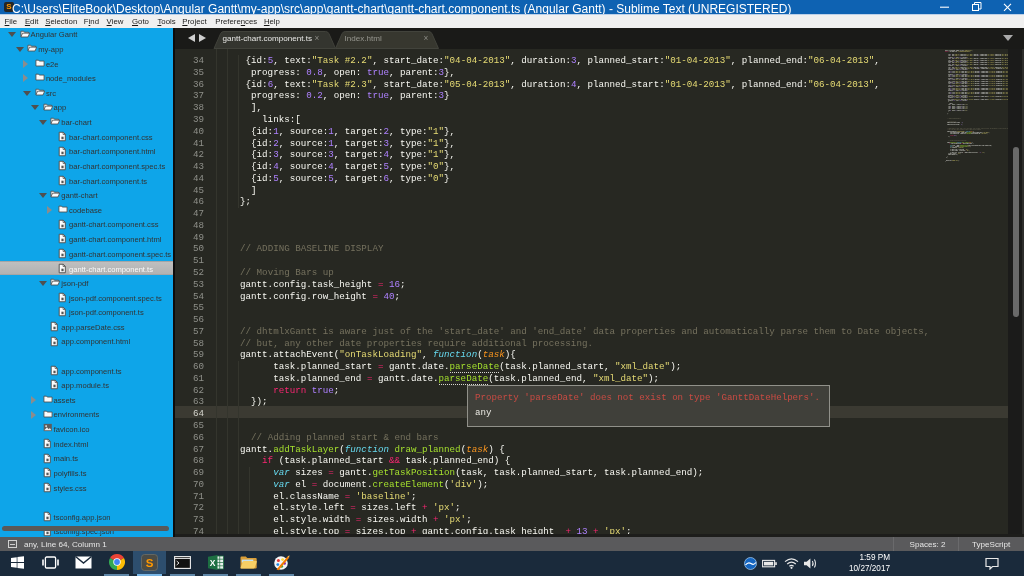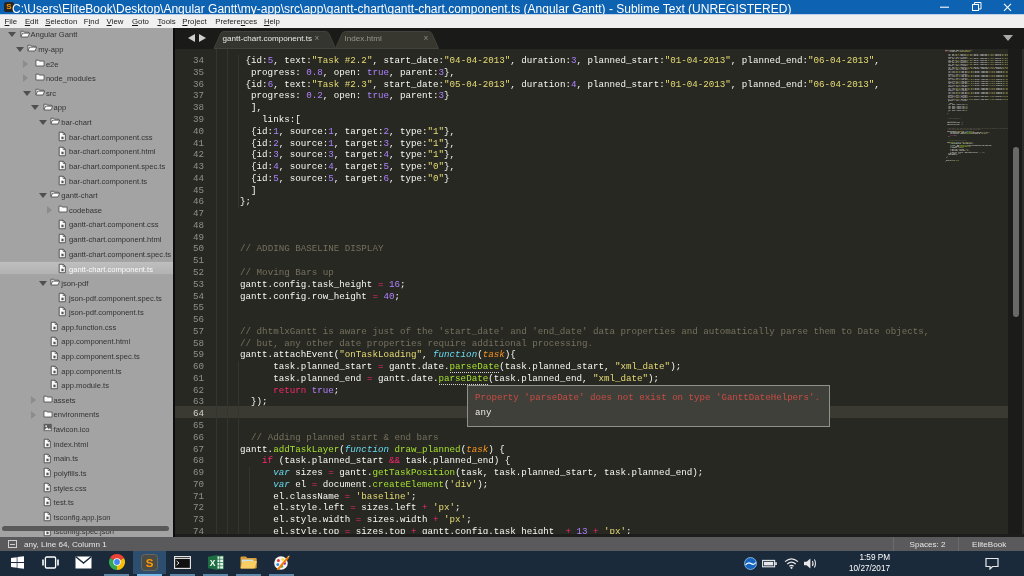--- a/index.html
+++ b/index.html
@@ -6,21 +6,21 @@
 .abs { position:absolute; }
 
 #titlebar { left:0; top:0; width:1024px; height:14px; background:#0e62b2; }
 #titletxt { position:absolute; left:12px; top:2.2px; font-size:12px; color:#fff; white-space:pre; }
 #subicon { position:absolute; left:4px; top:2px; width:10px; height:10px; background:#252525; border-radius:2px; color:#ff9800; font-size:8px; font-weight:bold; text-align:center; line-height:10px; }
 
 #menubar { left:0; top:14px; width:1024px; height:14px; background:#f0f0f0; border-top:1px solid #bcd0e8; }
 .mi { position:absolute; top:1.5px; font-size:7.8px; color:#1a1a1a; }
 .mi u { text-decoration:underline; }
 
-#sidebar { left:0; top:28px; width:172.5px; height:508.5px; background:#a3a3a3; overflow:hidden; }
+#sidebar { left:0; top:28px; width:172.5px; height:508.5px; background:#0ea5e9; overflow:hidden; }
 .trow { position:absolute; left:0; width:172.5px; height:14.6px; }
 .trow.sel { background:linear-gradient(#bfbfbf,#b2b2b2); border-top:1px solid #a5a5a5; border-bottom:1px solid #a5a5a5; }
 .tri { position:absolute; top:5px; width:0; height:0; border-left:4.5px solid transparent; border-right:4.5px solid transparent; border-top:5.5px solid #4f4f4f; }
 .trc { position:absolute; top:3.5px; width:0; height:0; border-top:4.5px solid transparent; border-bottom:4.5px solid transparent; border-left:5.5px solid #8c8c8c; }
 .ico { position:absolute; top:1.5px; }
 .fi  { display:block; }
 .tl { position:absolute; top:3.4px; font-size:7.6px; color:#333; white-space:nowrap; }
 .trow.sel .tl { color:#fafafa; }
 #sbar-h { position:absolute; left:2px; top:497.5px; width:167px; height:5.5px; background:#595959; border-radius:3px; }
 
@@ -294,41 +294,31 @@
         <span class="tl" style="left:69.0px">json-pdf.component.ts</span>
       </div>
       <div class="trow" style="top:291.4px">
         <span class="ico" style="left:50.3px">
           <svg class="fi" width="8.5" height="11" viewBox="0 0 10 12">
             <path d="M1.4 11 V1 h4.8 L8.6 3.4 V11 z" fill="#fdfdfd" stroke="#4c4c4c" stroke-width="1.1"></path>
             <path d="M6 1 v2.6 h2.6" fill="none" stroke="#4c4c4c" stroke-width="0.9"></path>
             <rect x="4" y="6.2" width="2.6" height="3" fill="#555"></rect>
           </svg>
         </span>
-        <span class="tl" style="left:61.3px">app.function.css</span>
+        <span class="tl" style="left:61.3px">app.parseDate.css</span>
       </div>
       <div class="trow" style="top:306.0px">
         <span class="ico" style="left:50.3px">
           <svg class="fi" width="8.5" height="11" viewBox="0 0 10 12">
             <path d="M1.4 11 V1 h4.8 L8.6 3.4 V11 z" fill="#fdfdfd" stroke="#4c4c4c" stroke-width="1.1"></path>
             <path d="M6 1 v2.6 h2.6" fill="none" stroke="#4c4c4c" stroke-width="0.9"></path>
             <rect x="4" y="6.2" width="2.6" height="3" fill="#555"></rect>
           </svg>
         </span>
         <span class="tl" style="left:61.3px">app.component.html</span>
-      </div>
-      <div class="trow" style="top:320.6px">
-        <span class="ico" style="left:50.3px">
-          <svg class="fi" width="8.5" height="11" viewBox="0 0 10 12">
-            <path d="M1.4 11 V1 h4.8 L8.6 3.4 V11 z" fill="#fdfdfd" stroke="#4c4c4c" stroke-width="1.1"></path>
-            <path d="M6 1 v2.6 h2.6" fill="none" stroke="#4c4c4c" stroke-width="0.9"></path>
-            <rect x="4" y="6.2" width="2.6" height="3" fill="#555"></rect>
-          </svg>
-        </span>
-        <span class="tl" style="left:61.3px">app.component.spec.ts</span>
       </div>
       <div class="trow" style="top:349.9px">
         <span class="ico" style="left:50.3px">
           <svg class="fi" width="8.5" height="11" viewBox="0 0 10 12">
             <path d="M1.4 11 V1 h4.8 L8.6 3.4 V11 z" fill="#fdfdfd" stroke="#4c4c4c" stroke-width="1.1"></path>
             <path d="M6 1 v2.6 h2.6" fill="none" stroke="#4c4c4c" stroke-width="0.9"></path>
             <rect x="4" y="6.2" width="2.6" height="3" fill="#555"></rect>
           </svg>
         </span>
         <span class="tl" style="left:61.3px">app.module.ts</span>
@@ -403,30 +393,20 @@
       </div>
       <div class="trow" style="top:437.6px">
         <span class="ico" style="left:42.6px">
           <svg class="fi" width="8.5" height="11" viewBox="0 0 10 12">
             <path d="M1.4 11 V1 h4.8 L8.6 3.4 V11 z" fill="#fdfdfd" stroke="#4c4c4c" stroke-width="1.1"></path>
             <path d="M6 1 v2.6 h2.6" fill="none" stroke="#4c4c4c" stroke-width="0.9"></path>
             <rect x="4" y="6.2" width="2.6" height="3" fill="#555"></rect>
           </svg>
         </span>
         <span class="tl" style="left:53.6px">polyfills.ts</span>
-      </div>
-      <div class="trow" style="top:466.8px">
-        <span class="ico" style="left:42.6px">
-          <svg class="fi" width="8.5" height="11" viewBox="0 0 10 12">
-            <path d="M1.4 11 V1 h4.8 L8.6 3.4 V11 z" fill="#fdfdfd" stroke="#4c4c4c" stroke-width="1.1"></path>
-            <path d="M6 1 v2.6 h2.6" fill="none" stroke="#4c4c4c" stroke-width="0.9"></path>
-            <rect x="4" y="6.2" width="2.6" height="3" fill="#555"></rect>
-          </svg>
-        </span>
-        <span class="tl" style="left:53.6px">test.ts</span>
       </div>
       <div class="trow" style="top:481.5px">
         <span class="ico" style="left:42.6px">
           <svg class="fi" width="8.5" height="11" viewBox="0 0 10 12">
             <path d="M1.4 11 V1 h4.8 L8.6 3.4 V11 z" fill="#fdfdfd" stroke="#4c4c4c" stroke-width="1.1"></path>
             <path d="M6 1 v2.6 h2.6" fill="none" stroke="#4c4c4c" stroke-width="0.9"></path>
             <rect x="4" y="6.2" width="2.6" height="3" fill="#555"></rect>
           </svg>
         </span>
         <span class="tl" style="left:53.6px">tsconfig.app.json</span>
@@ -635,21 +615,21 @@
     <div id="ovfl"></div>
   </div>
 </div>
 
 <div class="abs" id="statusbar">
   <div id="stico"></div>
   <div id="sttxt">any, Line 64, Column 1</div>
   <div class="stsep" style="left:892.8px"></div>
   <div class="strt" style="left:909.6px">Spaces: 2</div>
   <div class="stsep" style="left:957.7px"></div>
-  <div class="strt" style="left:972px">EliteBook</div>
+  <div class="strt" style="left:972px">TypeScript</div>
 </div>
 
 <div class="abs" id="taskbar">
   <div class="tbi" style="left:1px">
         <svg width="13" height="13" viewBox="0 0 15 15">
           <path fill="#fff" d="M0 2.2 L6.6 1.3 V7 H0 z M7.4 1.2 L15 0.2 V7 H7.4 z M0 8 H6.6 V13.7 L0 12.8 z M7.4 8 H15 V14.8 L7.4 13.8 z"></path>
         </svg>
       </div>
       <div class="tbi" style="left:34px">
         <svg width="17" height="15" viewBox="0 0 17 15">

